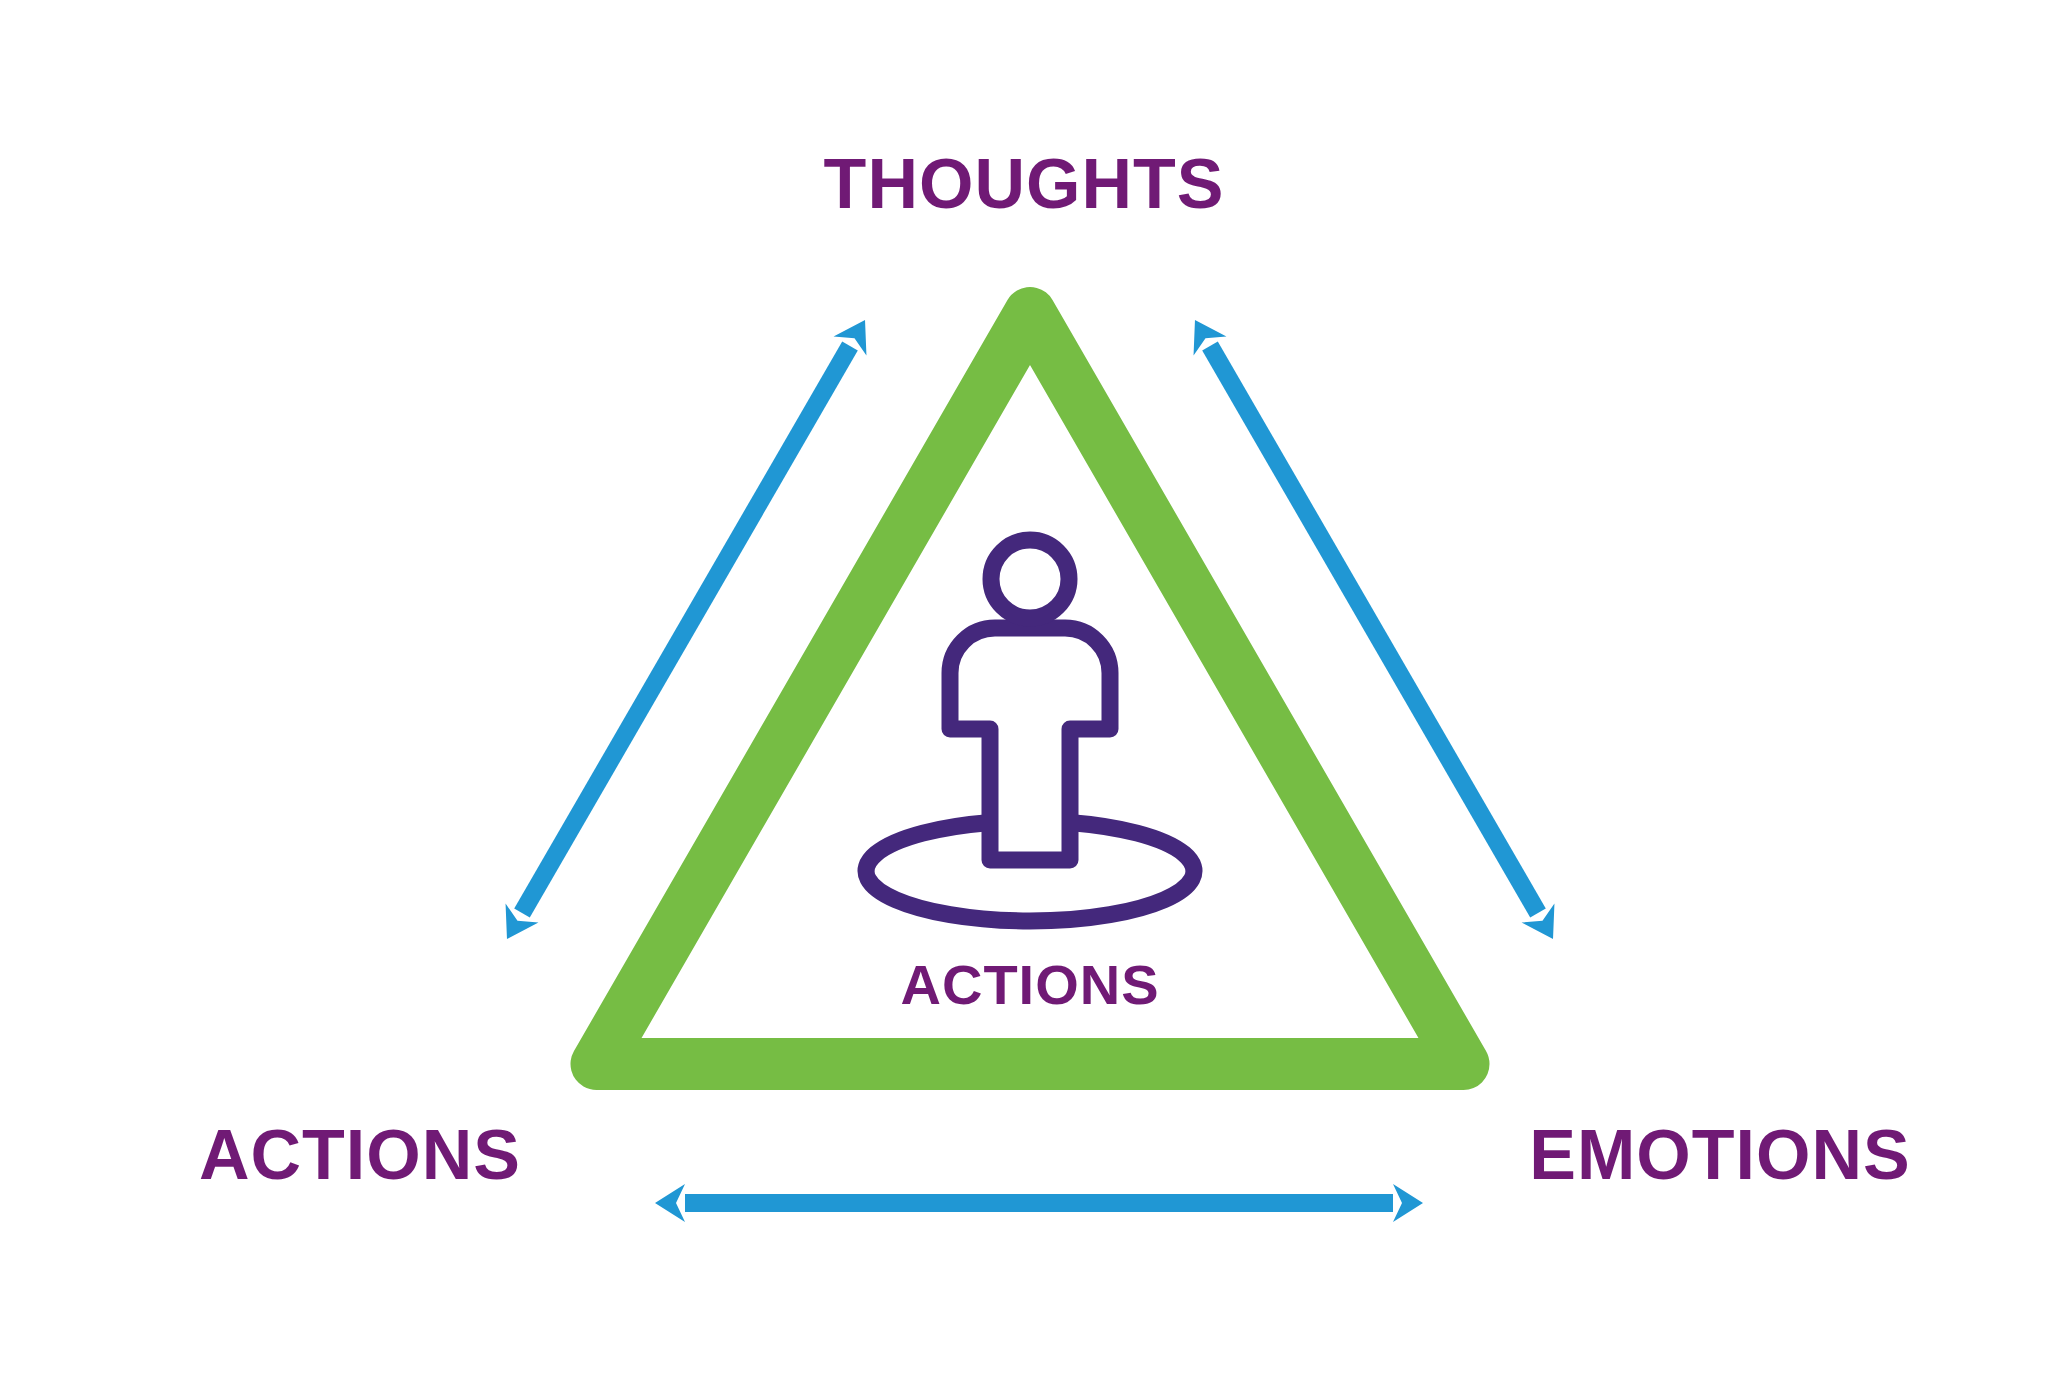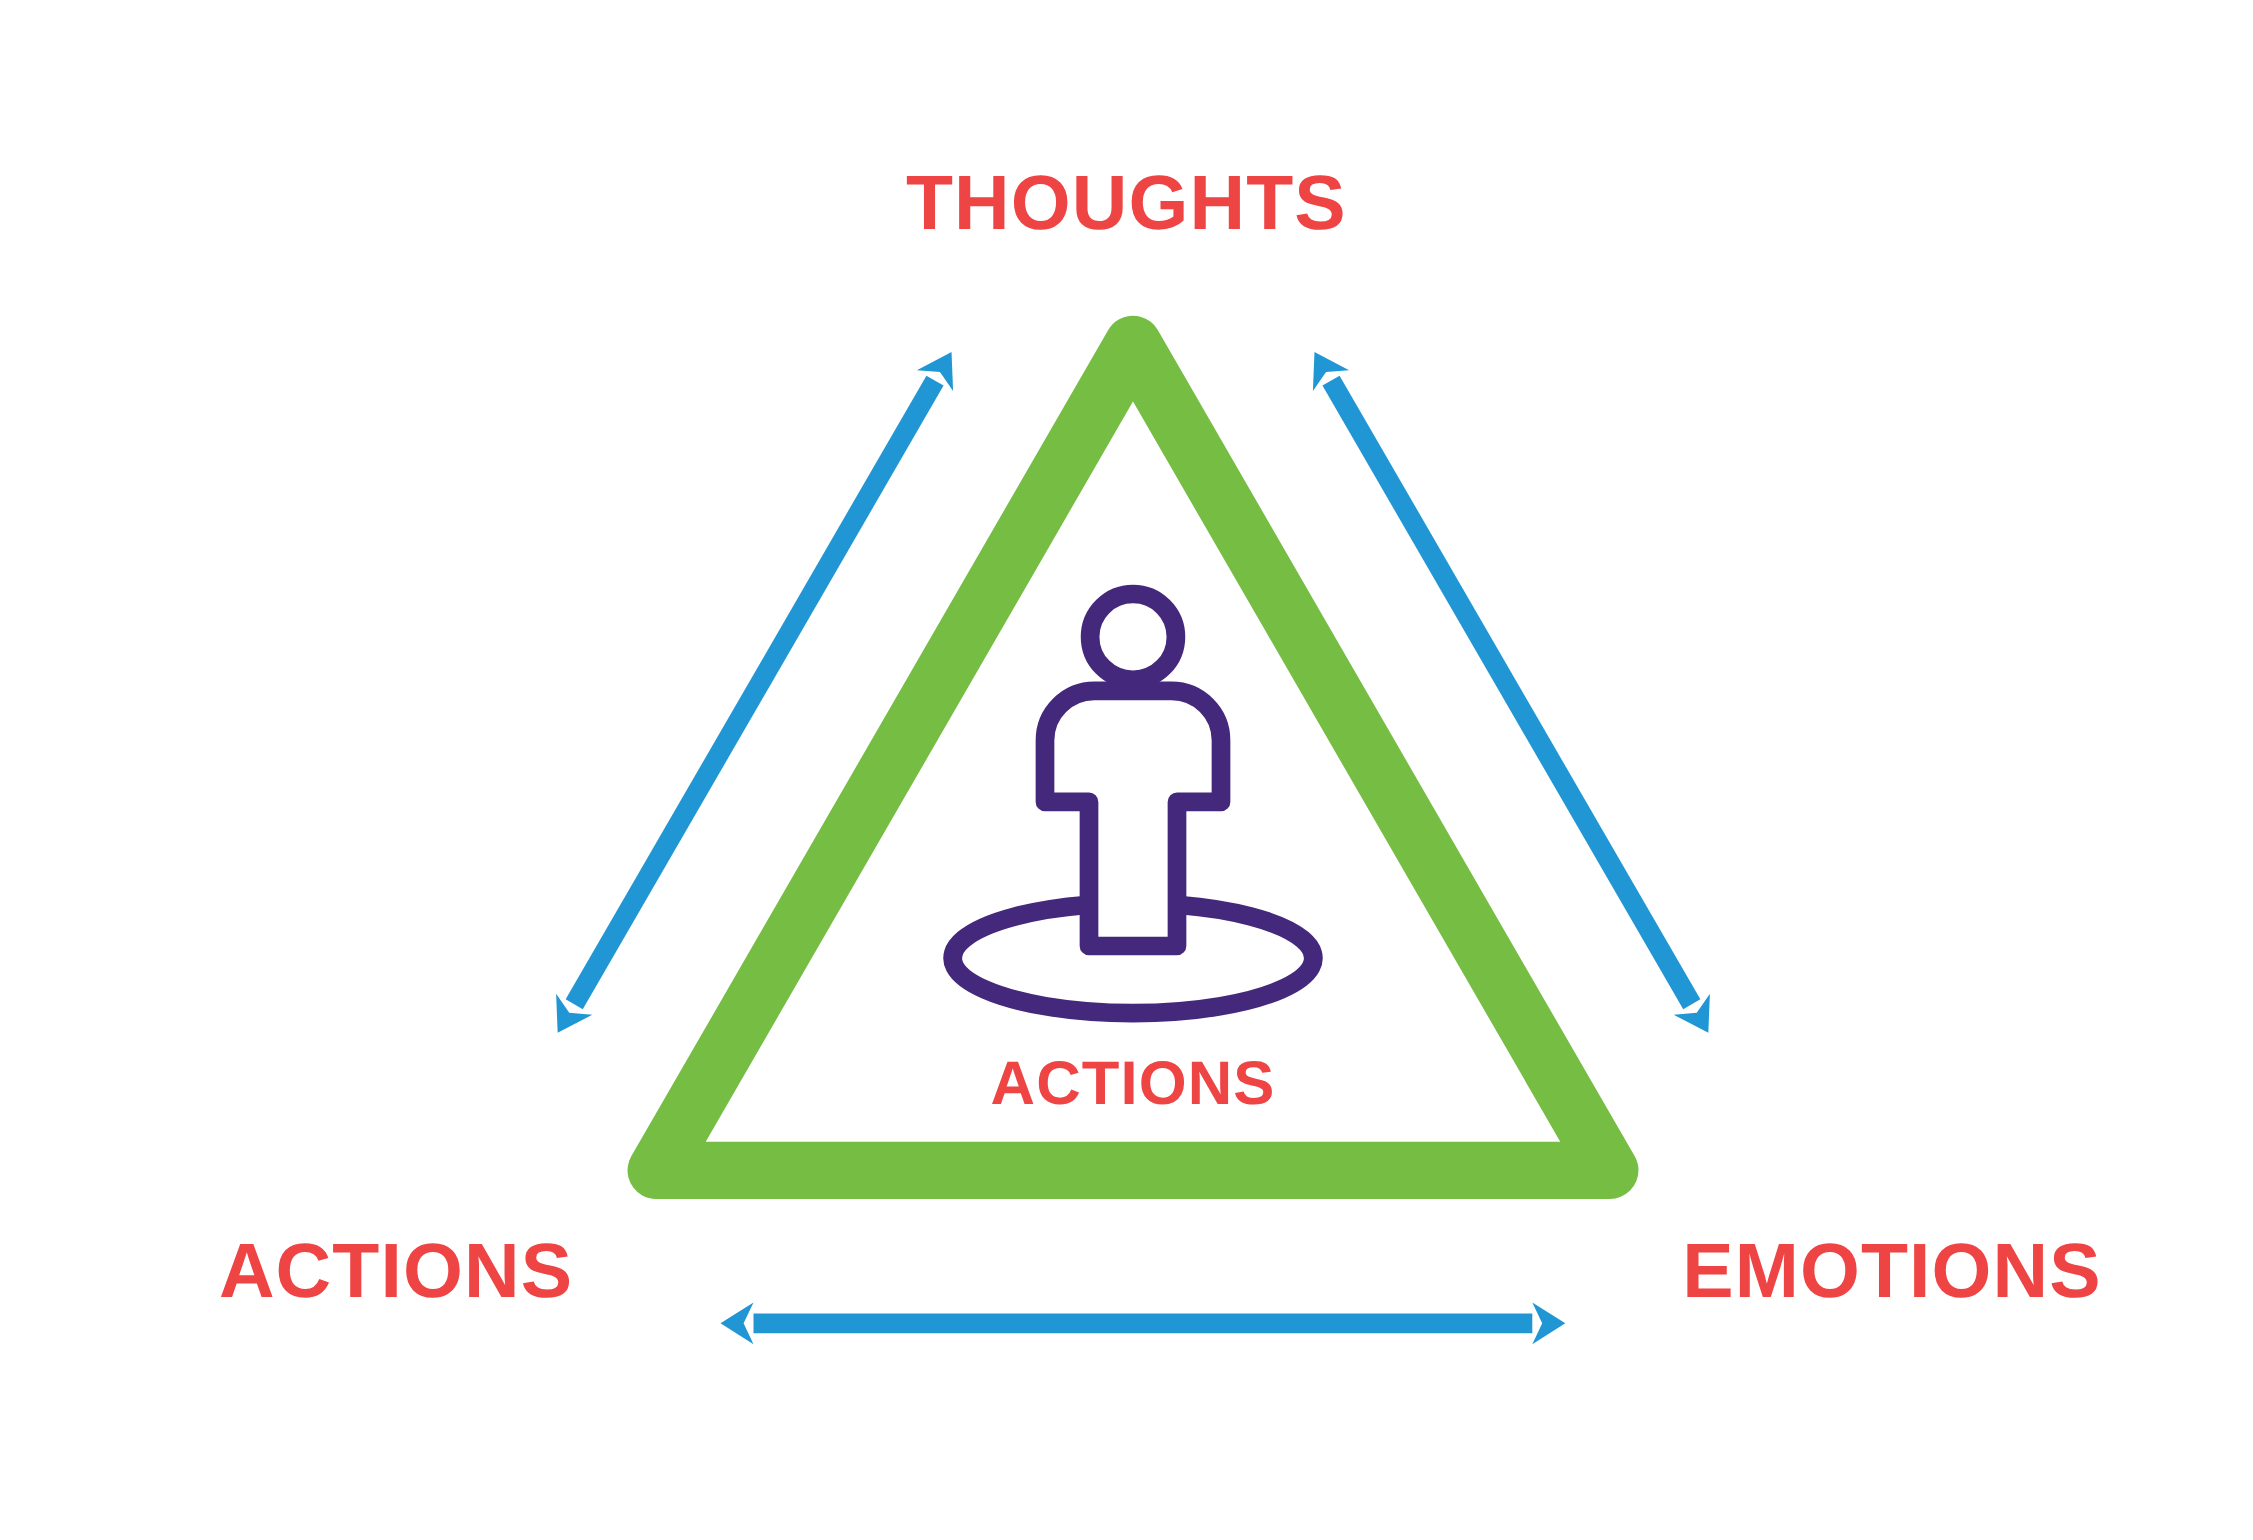--- a/index.html
+++ b/index.html
@@ -9,21 +9,21 @@
     font-family:"Liberation Sans", sans-serif;
     position:relative;
     overflow:hidden;
   }
   .stage{position:absolute;left:0;top:0;width:2048px;height:1400px;}
   svg.diagram{position:absolute;left:0;top:0;}
   .label{
     position:absolute;
     transform:translateX(-50%);
     font-weight:700;
-    color:#ef4444;
+    color:#701a75;
     letter-spacing:1px;
     line-height:1;
     white-space:nowrap;
   }
   .label-outer{font-size:70px;}
   .label-context{font-size:56px;}
   #label-thoughts{left:1024px;top:149px;}
   #label-actions{left:360px;top:1120px;}
   #label-emotions{left:1720px;top:1120px;}
   #label-context{left:1030px;top:957px;}

